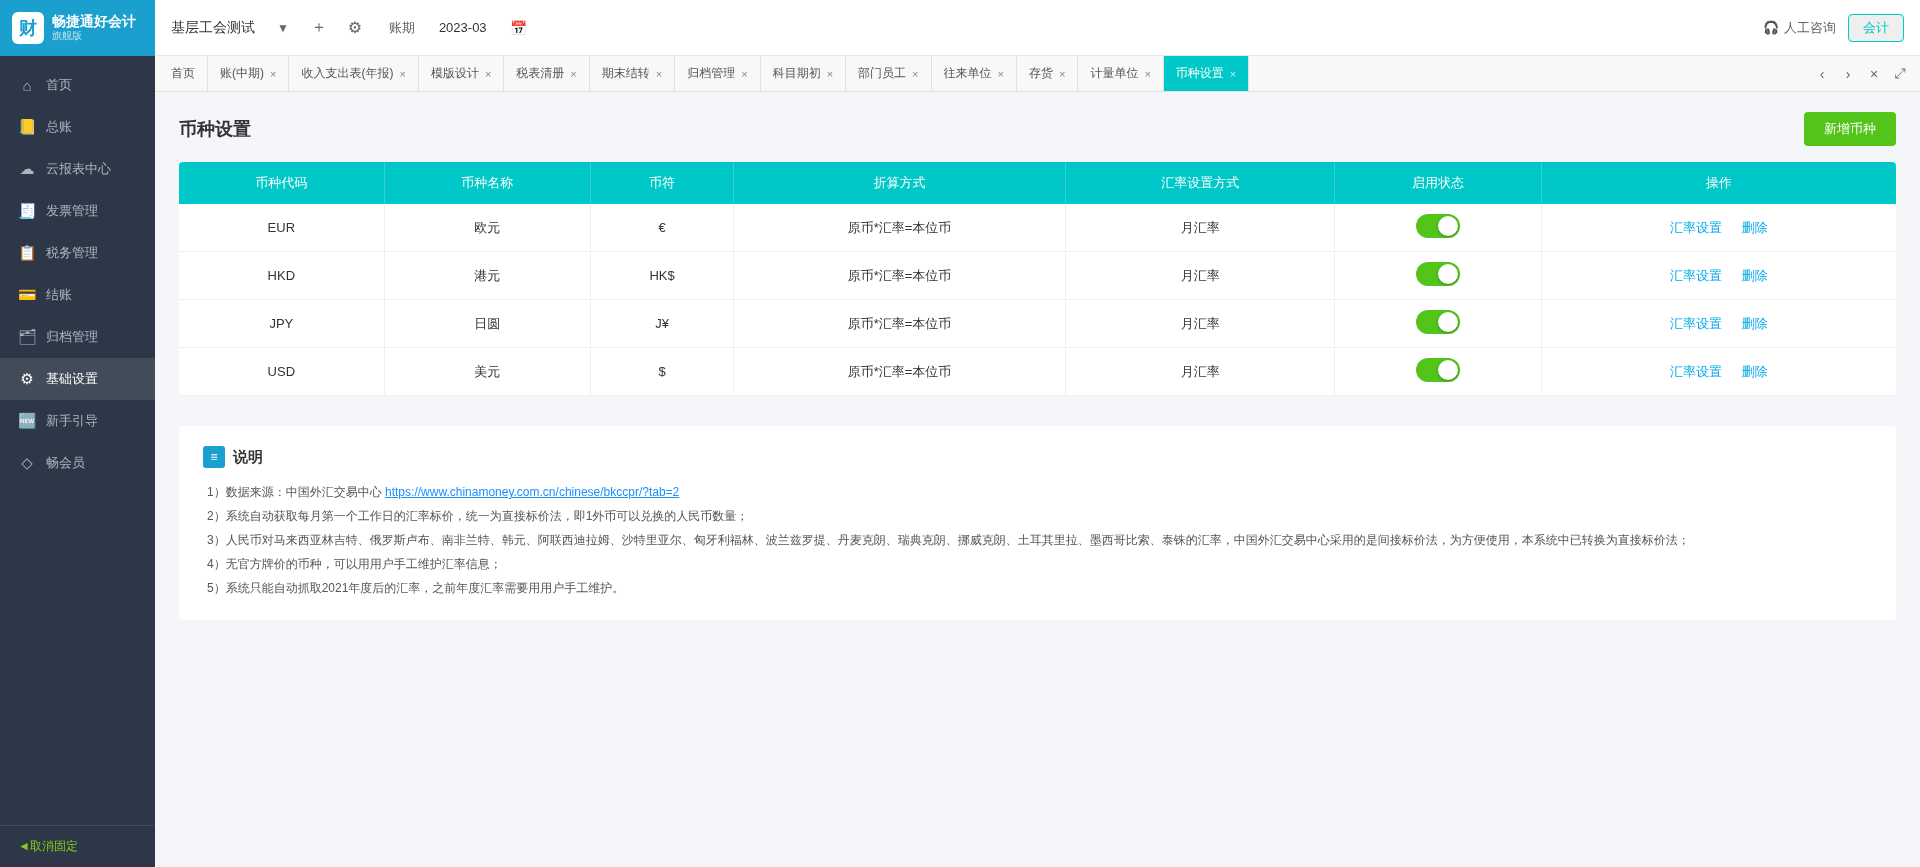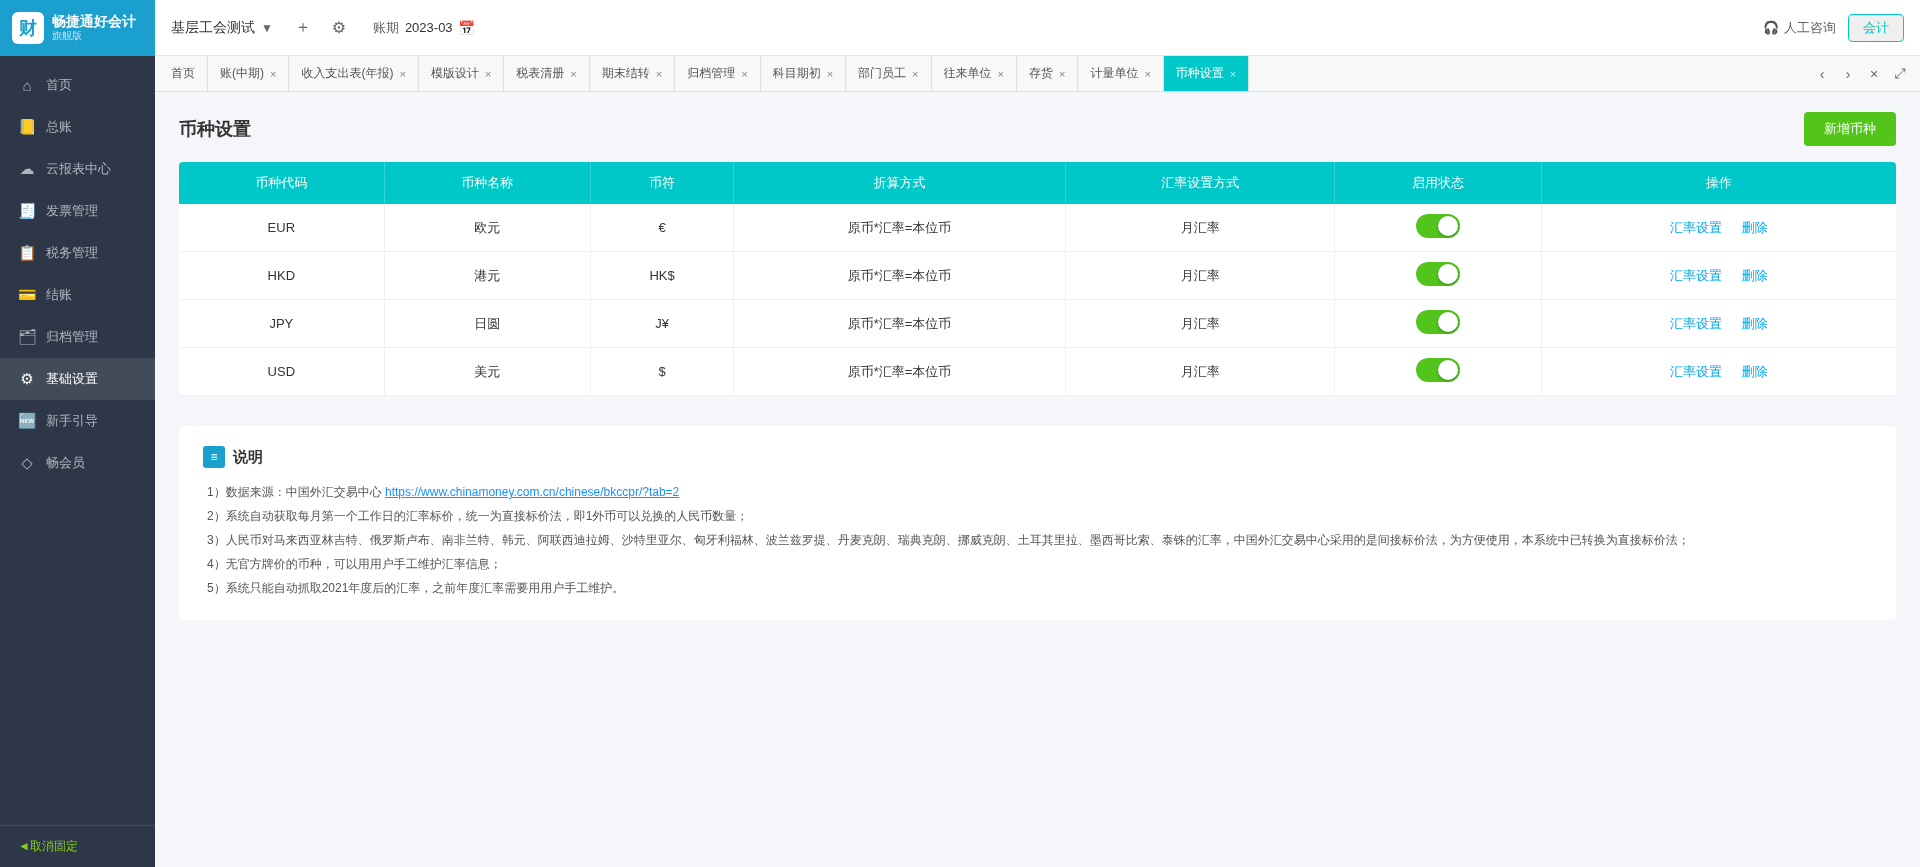--- a/index.html
+++ b/index.html
@@ -76,35 +76,35 @@
       height: 56px;
       display: flex;
       align-items: center;
       padding: 0 16px;
       border-bottom: 1px solid #e8e8e8;
       gap: 12px;
     }
     .workspace-selector {
       display: flex;
       align-items: center;
-      gap: 6px;
+      gap: 22px;
       font-size: 14px;
       color: #333;
       cursor: pointer;
     }
     .workspace-arrow { color: #666; font-size: 12px; }
     .top-bar-actions { display: flex; align-items: center; gap: 8px; margin-left: 4px; }
     .top-bar-icon-btn {
       width: 28px; height: 28px;
       display: flex; align-items: center; justify-content: center;
       cursor: pointer; color: #666; font-size: 16px;
       border-radius: 4px;
     }
     .period-info {
-      display: flex; align-items: center; gap: 6px;
+      display: flex; align-items: center; gap: 24px;
       font-size: 13px; color: #333; margin-left: 8px;
     }
     .period-label { color: #666; }
     .period-value { color: #333; font-weight: 500; }
     .calendar-icon { color: #1a9fcf; font-size: 14px; cursor: pointer; }
     .top-bar-right {
       margin-left: auto;
       display: flex; align-items: center; gap: 12px;
     }
     .help-btn {

